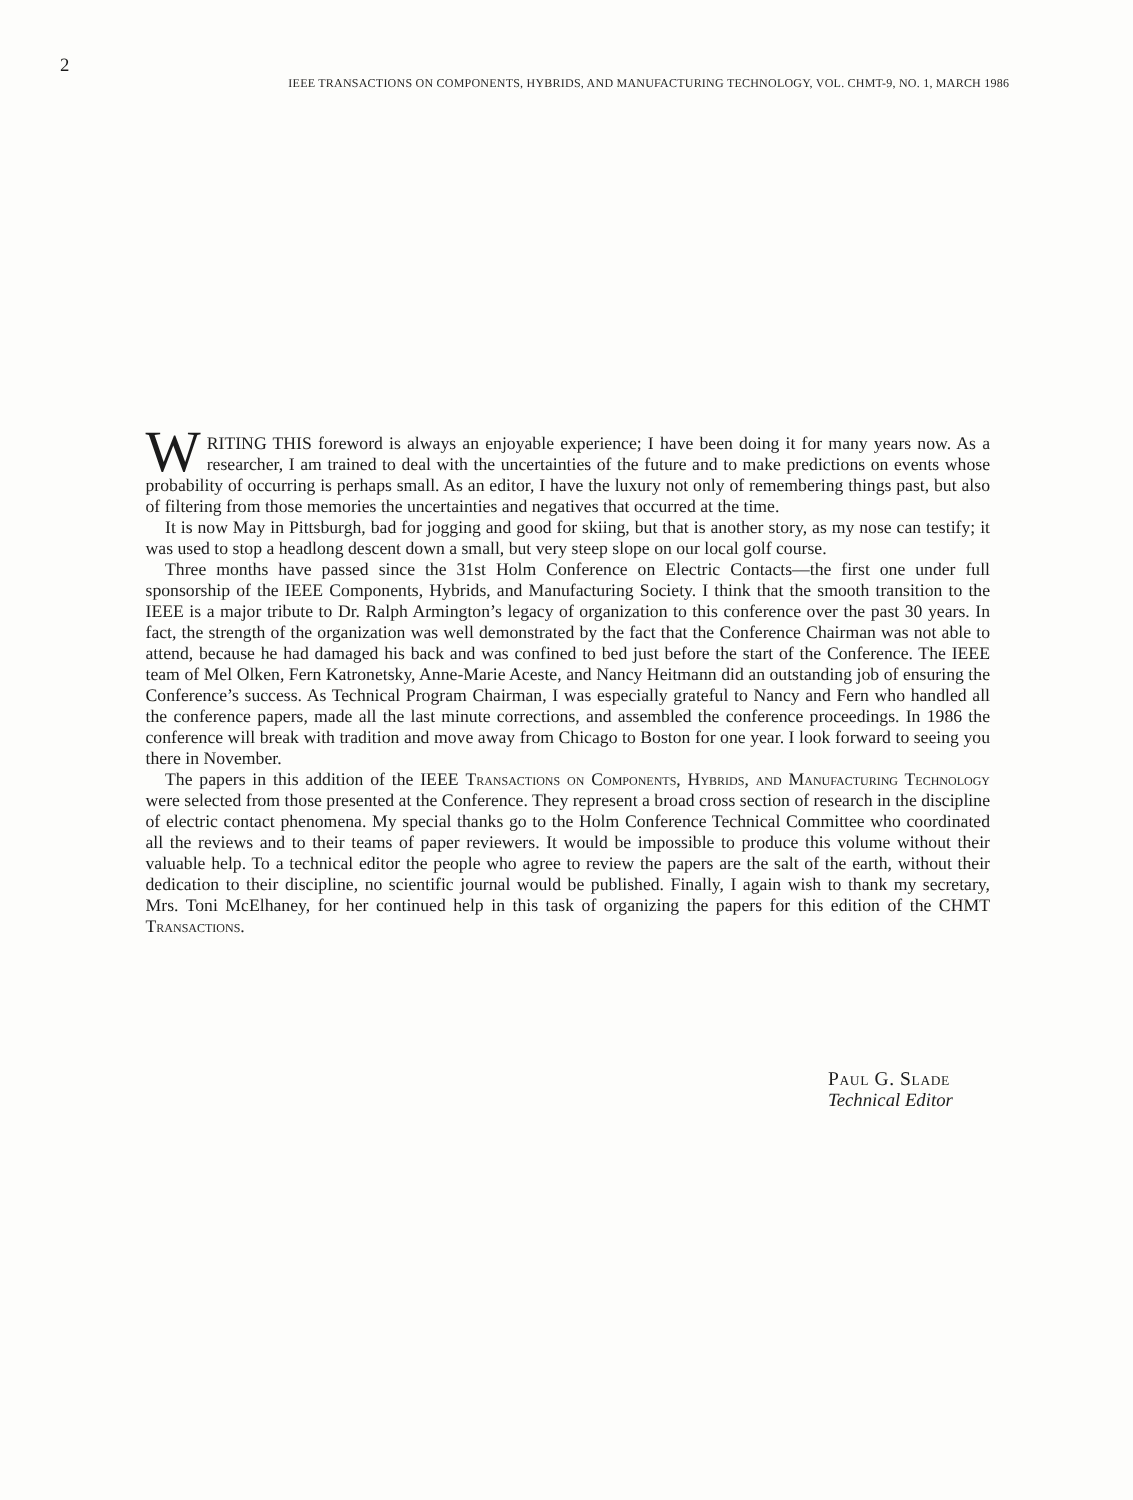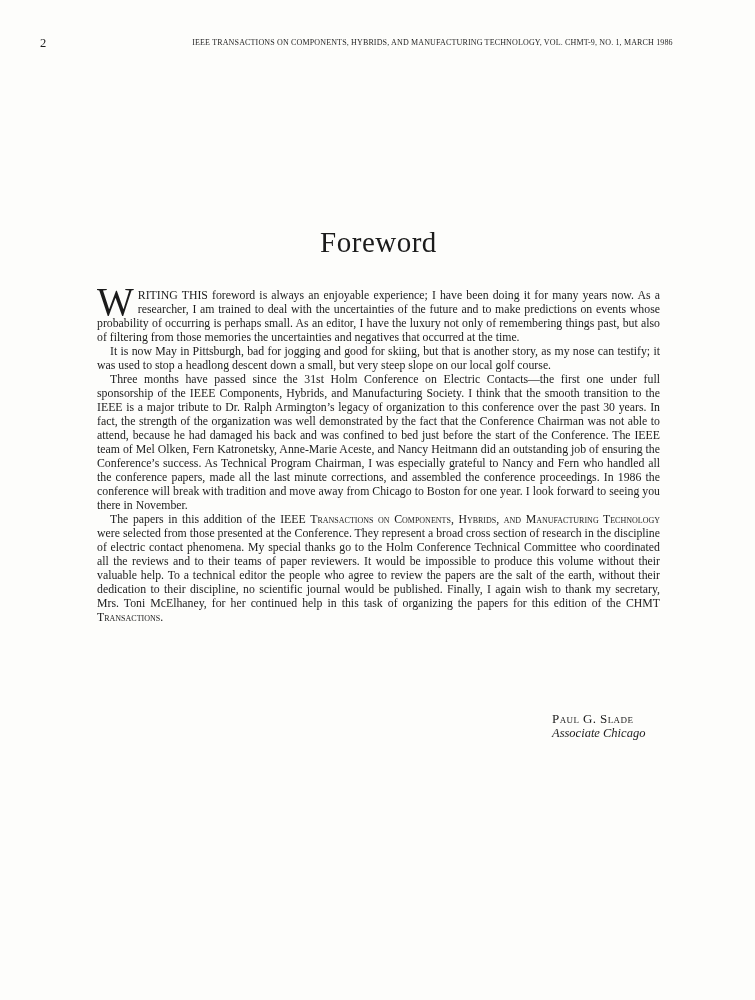--- a/index.html
+++ b/index.html
@@ -19,21 +19,21 @@
     top: 34px; left: 0; right: 0;
     height: 20px;
   }
   .page-number {
     position: absolute;
     left: 40px; top: 2px;
     font-size: 12.5px;
   }
   .journal-line {
     position: absolute;
-    left: 160px; width: 545px; top: 4px;
+    left: 160px; width: 545px; top: 17px;
     font-size: 8px;
     letter-spacing: 0.15px;
     text-align: center;
     white-space: nowrap;
     color: #252525;
   }
   .doc-title {
     position: absolute;
     top: 226px; left: 97px; width: 563px;
     margin: 0;
@@ -78,27 +78,26 @@
 </head>
 <body>
 
 <div class="page">
 
   <div class="running-header">
     <span class="page-number">2</span>
     <span class="journal-line">IEEE TRANSACTIONS ON COMPONENTS, HYBRIDS, AND MANUFACTURING TECHNOLOGY, VOL. CHMT-9, NO. 1, MARCH 1986</span>
   </div>
 
-  <h1 class="doc-title">Foreword</h1>
 
   <div class="body-text">
     <p><span class="drop-cap">W</span><span>RITING THIS foreword is always an enjoyable experience; I have been doing it for many years now. As a researcher, I am trained to deal with the uncertainties of the future and to make predictions on events whose probability of occurring is perhaps small. As an editor, I have the luxury not only of remembering things past, but also of filtering from those memories the uncertainties and negatives that occurred at the time.</span></p>
     <p class="para-indent"><span>It is now May in Pittsburgh, bad for jogging and good for skiing, but that is another story, as my nose can testify; it was used to stop a headlong descent down a small, but very steep slope on our local golf course.</span></p>
     <p class="para-indent"><span>Three months have passed since the 31st Holm Conference on Electric Contacts—the first one under full sponsorship of the IEEE Components, Hybrids, and Manufacturing Society. I think that the smooth transition to the IEEE is a major tribute to Dr. Ralph Armington’s legacy of organization to this conference over the past 30 years. In fact, the strength of the organization was well demonstrated by the fact that the Conference Chairman was not able to attend, because he had damaged his back and was confined to bed just before the start of the Conference. The IEEE team of Mel Olken, Fern Katronetsky, Anne-Marie Aceste, and Nancy Heitmann did an outstanding job of ensuring the Conference’s success. As Technical Program Chairman, I was especially grateful to Nancy and Fern who handled all the conference papers, made all the last minute corrections, and assembled the conference proceedings. In 1986 the conference will break with tradition and move away from Chicago to Boston for one year. I look forward to seeing you there in November.</span></p>
     <p class="para-indent"><span>The papers in this addition of the IEEE </span><span class="sc">Transactions on Components, Hybrids, and Manufacturing Technology</span><span> were selected from those presented at the Conference. They represent a broad cross section of research in the discipline of electric contact phenomena. My special thanks go to the Holm Conference Technical Committee who coordinated all the reviews and to their teams of paper reviewers. It would be impossible to produce this volume without their valuable help. To a technical editor the people who agree to review the papers are the salt of the earth, without their dedication to their discipline, no scientific journal would be published. Finally, I again wish to thank my secretary, Mrs. Toni McElhaney, for her continued help in this task of organizing the papers for this edition of the CHMT </span><span class="sc">Transactions</span><span>.</span></p>
   </div>
 
   <div class="signature-block">
     <div class="author-name">Paul G. Slade</div>
-    <div class="author-role">Associate Chicago</div>
+    <div class="author-role">Technical Editor</div>
   </div>
 
 </div>
 
 </body></html>

